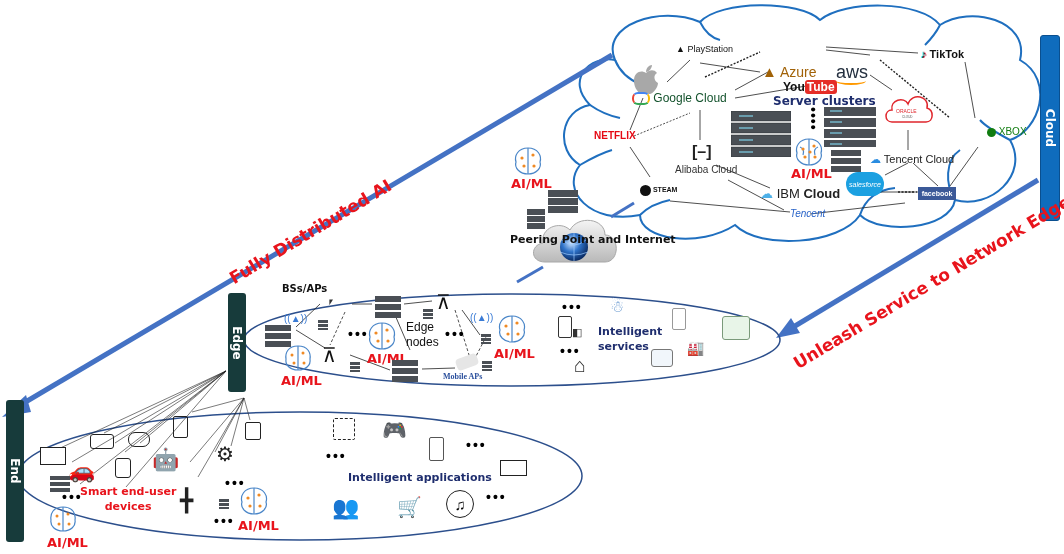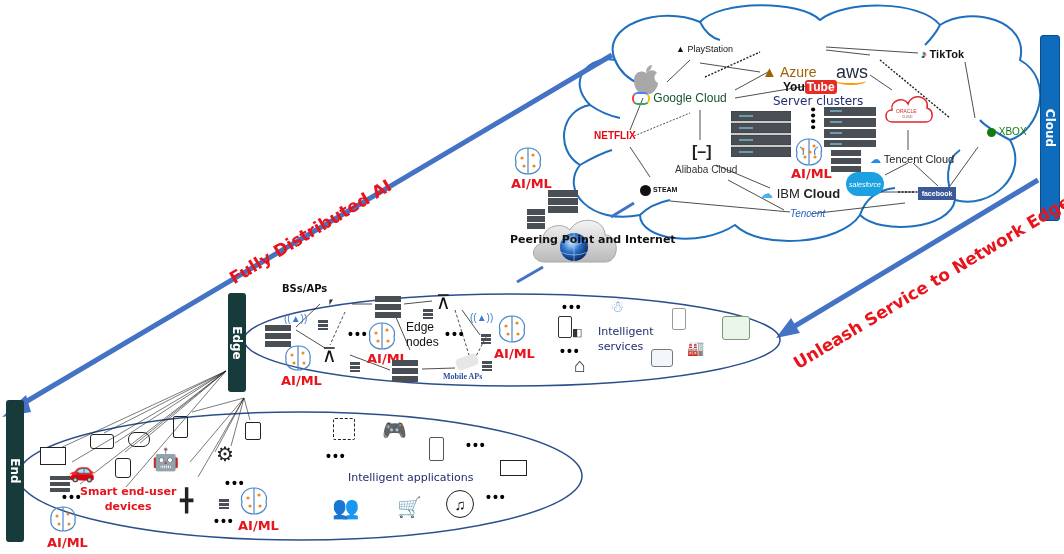--- a/index.html
+++ b/index.html
@@ -7,21 +7,21 @@
   #stage { position:absolute; left:0; top:0; width:1064px; height:554px; }
   .abs { position:absolute; }
   .tier-bar { position:absolute; border-radius:3px; color:#fff; display:flex; align-items:center; justify-content:center; }
   .tier-bar span { transform:rotate(90deg); white-space:nowrap; font-size:12px; font-weight:bold; font-family:"DejaVu Sans", sans-serif; }
   .aiml { position:absolute; color:#e8141c; font-weight:bold; font-size:13px; font-family:"DejaVu Sans", sans-serif; }
   .brain { position:absolute; }
   .arrow-label { position:absolute; color:#e8141c; font-weight:bold; font-size:17px; font-family:"DejaVu Sans", sans-serif; white-space:nowrap; transform-origin:left bottom; }
   .brand { position:absolute; white-space:nowrap; font-family:"Liberation Sans", sans-serif; }
   .dots { position:absolute; font-size:14px; font-weight:bold; letter-spacing:2px; color:#000; line-height:1; }
   .ico { position:absolute; }
-  .label-dark { position:absolute; font-weight:normal; color:#1f2e6e; font-family:"DejaVu Sans", sans-serif; }
+  .label-dark { position:absolute; font-weight:bold; color:#1f2e6e; font-family:"DejaVu Sans", sans-serif; }
 </style>
 </head>
 <body>
 
 <div id="stage">
 
   <svg class="abs" style="left:0;top:0" width="1064" height="554">
     <defs>
       <marker id="ah" markerWidth="6" markerHeight="6" refX="3" refY="3" orient="auto">
         <path d="M0,0 L6,3 L0,6 Z" fill="#4472C4"></path>

